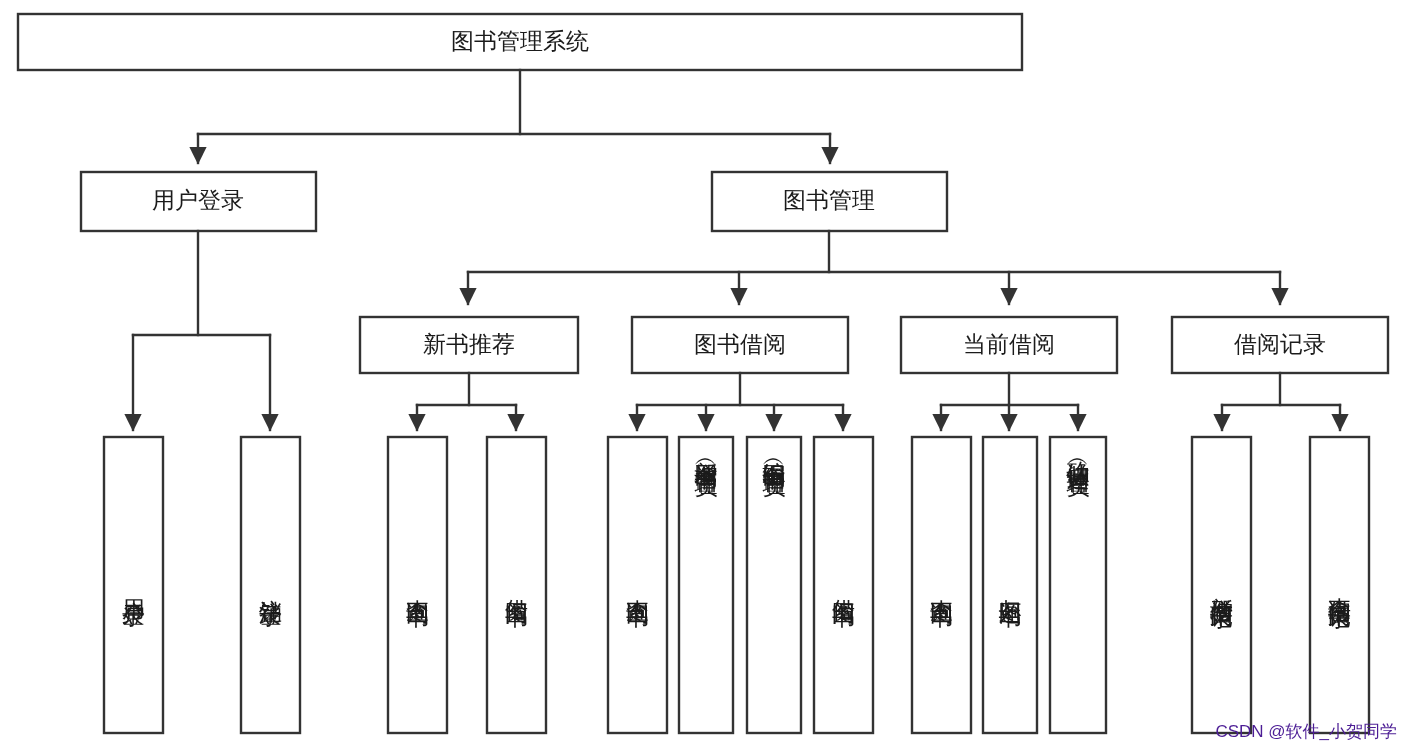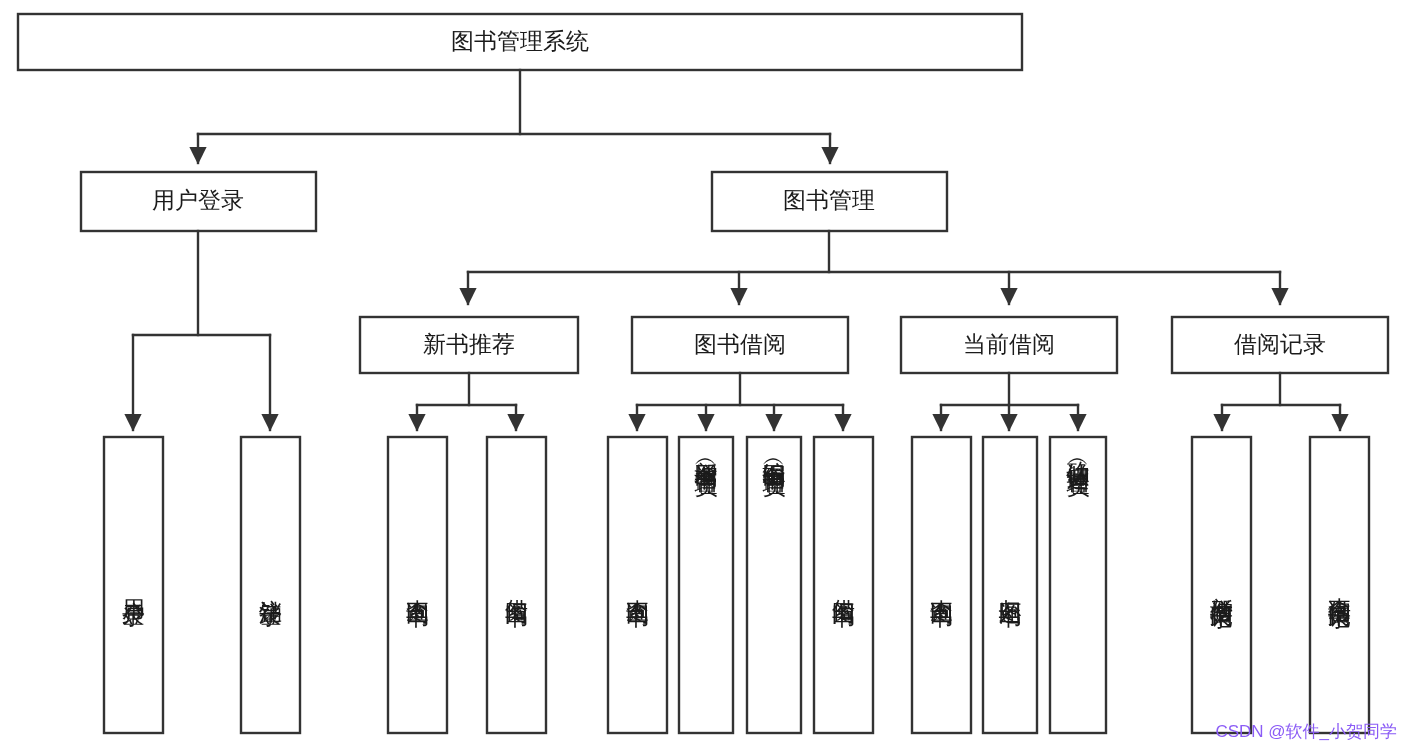--- a/index.html
+++ b/index.html
@@ -63,21 +63,21 @@
     letter-spacing: 2px;
     white-space: nowrap;
     pointer-events: none;
   }
   .watermark {
     position: absolute;
     right: 8px;
     bottom: 4px;
     font-family: "Liberation Sans", "DejaVu Sans", sans-serif;
     font-size: 17px;
-    color: #8b5cf6;
+    color: #4c1d95;
     white-space: nowrap;
   }
 </style>
 </head>
 <body>
 
 <div id="diagram-root">
 
   <svg id="tree-svg" viewBox="0 0 1405 747">
     <defs>

